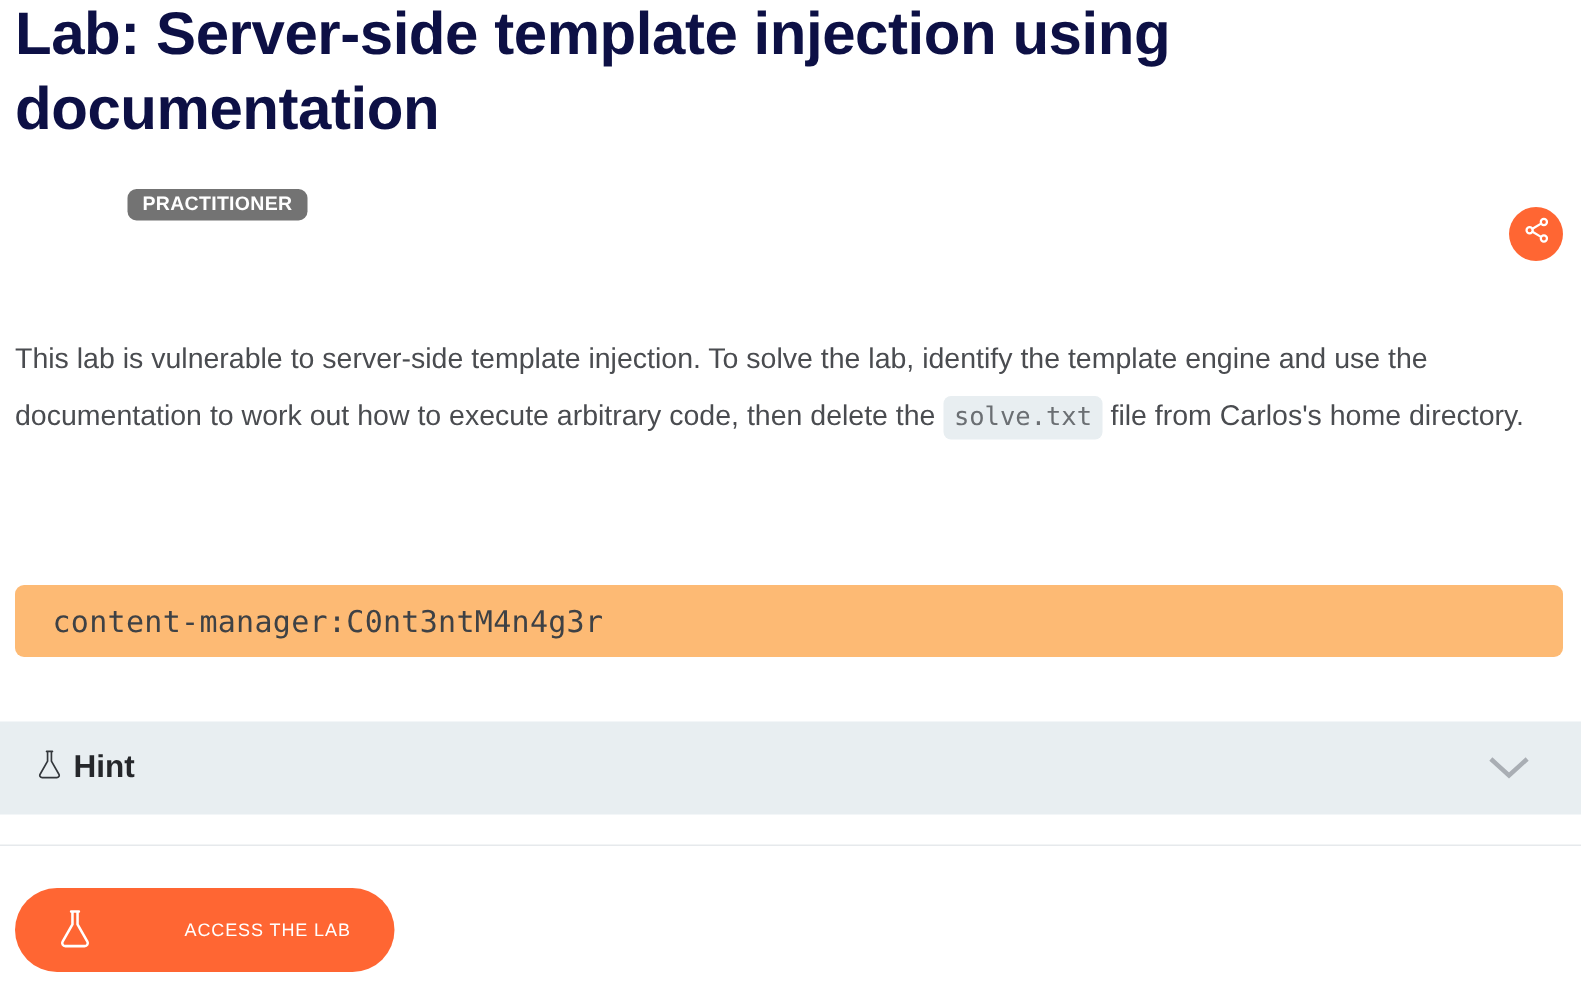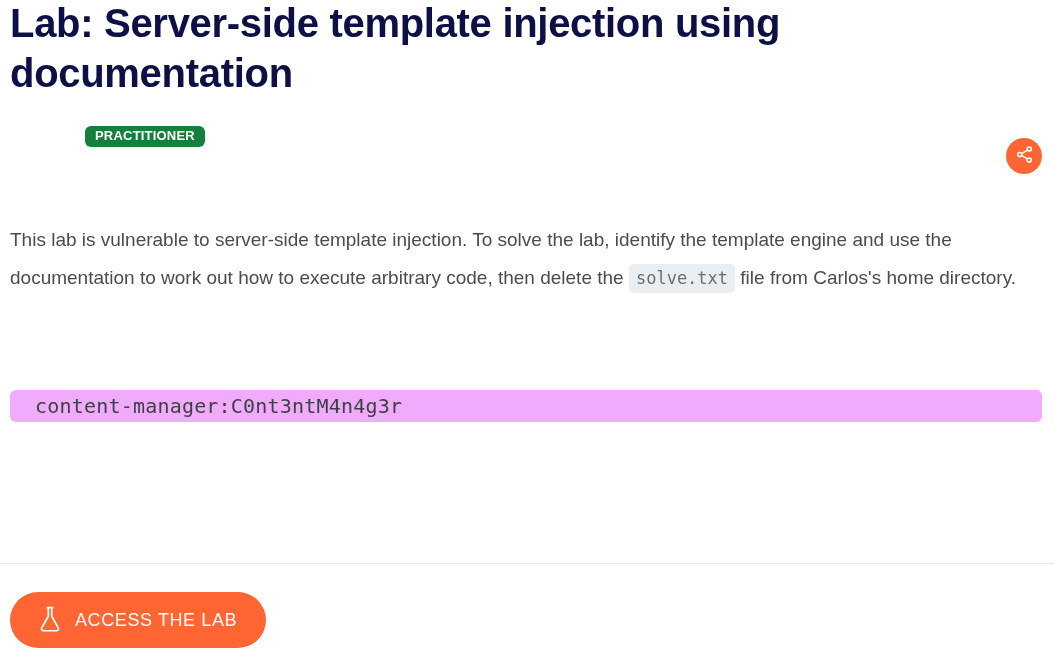--- a/index.html
+++ b/index.html
@@ -87,21 +87,21 @@
   .lab-status-right .solved-word {
     color: #25272b;
     font-size: 19px;
     font-weight: normal;
   }
 
   .practitioner-pill {
     position: absolute;
     left: 85px;
     top: 0px;
-    background: #15803d;
+    background: #737373;
     color: #ffffff;
     font-size: 13px;
     font-weight: bold;
     letter-spacing: 0.2px;
     padding: 3px 10px 4px 10px;
     border-radius: 6px;
     line-height: 14px;
     z-index: 4;
   }
 
@@ -141,23 +141,23 @@
     border-radius: 5px;
     padding: 4px 7px 5px 7px;
     white-space: nowrap;
   }
 
   .credentials-block {
     position: absolute;
     left: 10px;
     top: 390px;
     width: 1032px;
-    height: 32px;
+    height: 48px;
     box-sizing: border-box;
-    background: #f0abfc;
+    background: #fdba74;
     border-radius: 6px;
     display: flex;
     align-items: center;
     padding-left: 25px;
   }
   .credentials-block .cred-text {
     font-family: "DejaVu Sans Mono", monospace;
     font-size: 20px;
     color: #3e4145;
     letter-spacing: 0.2px;
@@ -212,23 +212,24 @@
     border: none;
     border-radius: 28px;
     display: flex;
     align-items: center;
     gap: 13px;
     padding: 0 29px 0 28px;
     cursor: pointer;
   }
   .access-button .btn-label {
     color: #ffffff;
-    font-size: 18px;
+    font-size: 12px;
     letter-spacing: 0.6px;
     font-family: "Liberation Sans", sans-serif;
+    margin-left: 48px;
   }
 </style>
 </head>
 <body>
 
 <div class="page">
 
   <h1 class="lab-title">Lab: Server-side template injection using documentation</h1>
 
   <div class="widget-row">
@@ -250,20 +251,35 @@
   </div>
 
   <div class="lab-body">
     <p><span>This lab is vulnerable to server-side template injection. To solve the lab, identify the template engine and use the documentation to work out how to execute arbitrary code, then delete the </span><code class="inline">solve.txt</code><span> file from Carlos's home directory.</span></p>
   </div>
 
   <div class="credentials-block">
     <span class="cred-text">content-manager:C0nt3ntM4n4g3r</span>
   </div>
 
+  <div class="hint-bar">
+    <div class="hint-left">
+      <span>
+        <svg width="18" height="21" viewBox="0 0 21 23" fill="none" xmlns="http://www.w3.org/2000/svg">
+          <path d="M8.2 1.5h4.6M9 1.5v7.6L3.2 19.3c-0.7 1.2 0.2 2.6 1.6 2.6h11.4c1.4 0 2.3-1.4 1.6-2.6L12 9.1V1.5" stroke="#33373c" stroke-width="1.3" stroke-linecap="round" stroke-linejoin="round"></path>
+        </svg>
+      </span>
+      <span class="hint-label">Hint</span>
+    </div>
+    <span class="hint-chevron">
+      <svg width="30" height="24" viewBox="0 0 30 24" fill="none" xmlns="http://www.w3.org/2000/svg">
+        <path d="M4 7 L15 17 L26 7" stroke="#a9aeb4" stroke-width="3" stroke-linecap="square" stroke-linejoin="miter"></path>
+      </svg>
+    </span>
+  </div>
 
   <div class="divider"></div>
 
   <button class="access-button">
     <span>
       <svg width="24" height="26" viewBox="0 0 21 23" fill="none" xmlns="http://www.w3.org/2000/svg">
         <path d="M8.2 1.5h4.6M9 1.5v7.6L3.2 19.3c-0.7 1.2 0.2 2.6 1.6 2.6h11.4c1.4 0 2.3-1.4 1.6-2.6L12 9.1V1.5" stroke="#ffffff" stroke-width="1.5" stroke-linecap="round" stroke-linejoin="round"></path>
       </svg>
     </span>
     <span class="btn-label">ACCESS THE LAB</span>

